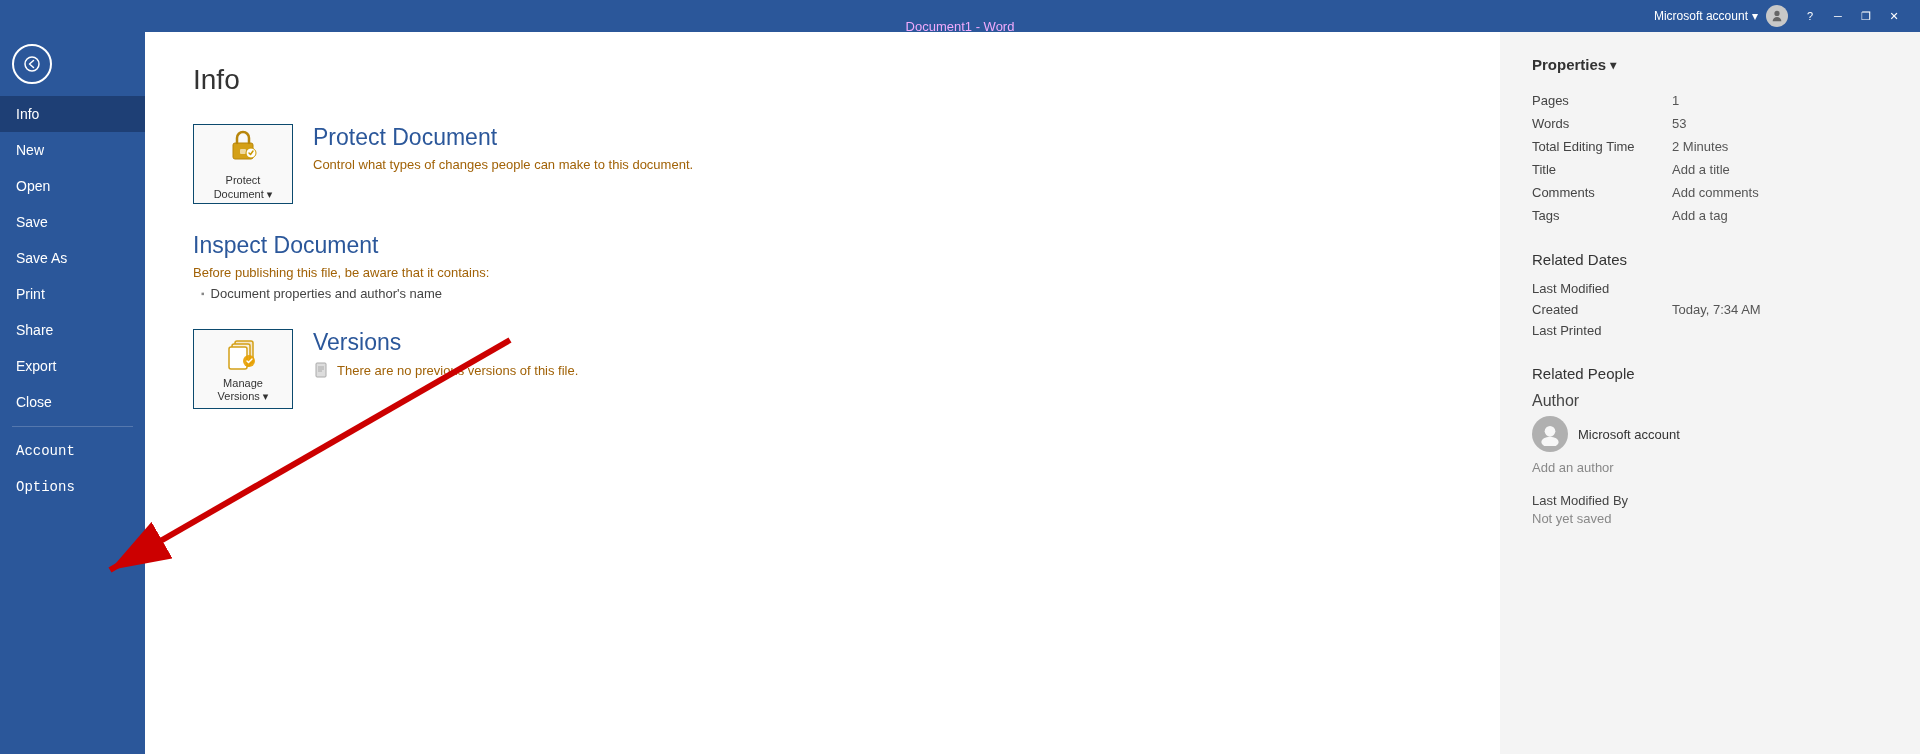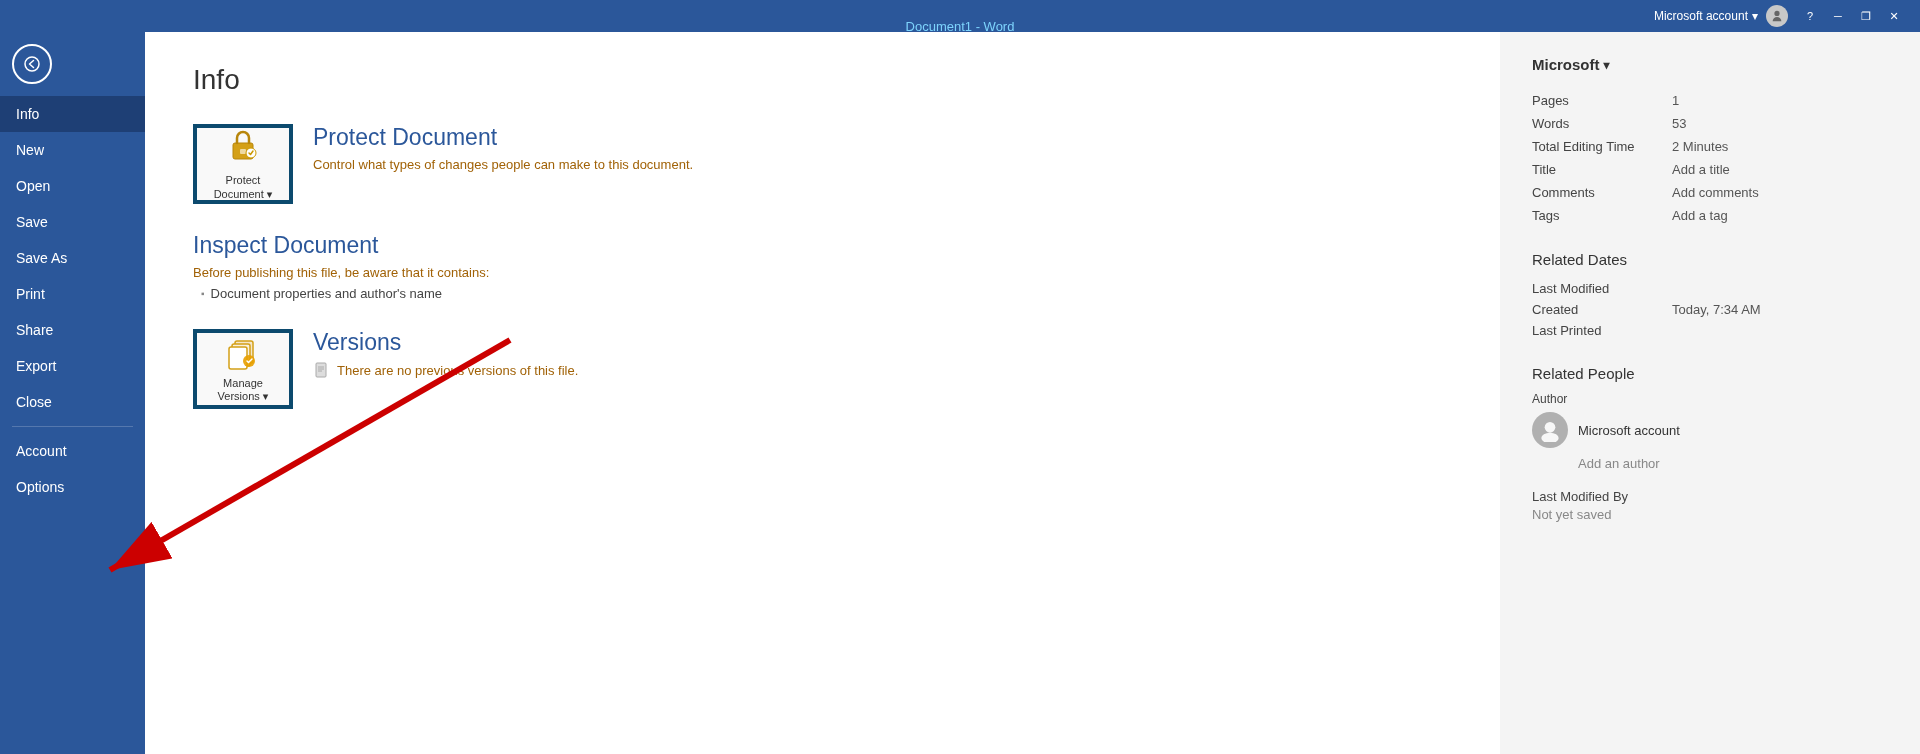--- a/index.html
+++ b/index.html
@@ -12,21 +12,21 @@
       display: flex;
       align-items: center;
       justify-content: space-between;
       padding: 0 12px;
       flex-shrink: 0;
     }
     .title-bar-center {
       position: absolute;
       left: 50%;
       transform: translateX(-50%);
-      color: #7dd3fc;
+      color: #f0abfc;
       font-size: 13px;
       margin-top: 20px;
     }
     .title-bar-right {
       margin-left: auto;
       display: flex;
       align-items: center;
       gap: 8px;
     }
     .ms-account-btn {
@@ -94,20 +94,21 @@
     .sidebar-item.active {
       background: #1e3f75;
     }
     .sidebar-divider {
       border: none;
       border-top: 1px solid rgba(255,255,255,0.2);
       margin: 6px 12px;
     }
     .sidebar-bottom {
       padding-bottom: 8px;
+      font-family: Liberation Mono, monospace;
     }
 
     
     .content-area {
       flex: 1;
       background: #f4f4f4;
       display: flex;
       overflow: hidden;
     }
 
@@ -129,21 +130,21 @@
     .info-section {
       display: flex;
       align-items: flex-start;
       margin-bottom: 28px;
       gap: 20px;
     }
 
     .section-icon-box {
       width: 100px;
       height: 80px;
-      border: 4px solid #0c4a6e;
+      border: 1px solid #0c4a6e;
       background: #f9f9f9;
       display: flex;
       flex-direction: column;
       align-items: center;
       justify-content: center;
       flex-shrink: 0;
       cursor: pointer;
       font-size: 11px;
       color: #333;
       gap: 4px;
@@ -275,21 +276,20 @@
       height: 24px;
       fill: #fff;
     }
     .person-name {
       font-size: 13px;
       color: #333;
     }
     .add-author {
       font-size: 13px;
       color: #888;
-      margin-left: 46px;
       cursor: pointer;
     }
 
     
     .win-controls {
       display: flex;
       gap: 0;
     }
     .win-ctrl {
       width: 28px;
@@ -421,21 +421,21 @@
             <polygon points="0 0, 10 3.5, 0 7" fill="#cc0000"></polygon>
           </marker>
         </defs>
         <line x1="510" y1="270" x2="110" y2="500" stroke="#cc0000" stroke-width="6" marker-end="url(#arrowhead)"></line>
       </svg>
     </div>
 
     <div class="properties-panel">
 
       <div class="props-title">
-        <span>Microsoft</span>
+        <span>Properties</span>
         <span style="cursor:pointer;font-size:12px;">▾</span>
       </div>
       <table class="props-table">
         <tbody>
         <tr>
           <td>Pages</td>
           <td>1</td>
         </tr>
         <tr>
           <td>Words</td>
@@ -473,21 +473,21 @@
         </tr>
         <tr>
           <td>Last Printed</td>
           <td class="value-muted"></td>
         </tr>
       </tbody>
         </table>
 
       <div class="section-subtitle">Related People</div>
       <div class="people-section">
-        <div style="font-size:12px;color:#444;margin-bottom:6px;">Author</div>
+        <div style="font-size:16px;color:#444;margin-bottom:6px;">Author</div>
         <div class="people-row">
           <div class="person-avatar">
             <svg viewBox="0 0 36 36">
               <circle cx="18" cy="14" r="8" fill="#fff" opacity="0.9"></circle>
               <ellipse cx="18" cy="30" rx="13" ry="8" fill="#fff" opacity="0.9"></ellipse>
             </svg>
           </div>
           <div class="person-name">Microsoft account</div>
         </div>
         <div class="add-author">Add an author</div>

